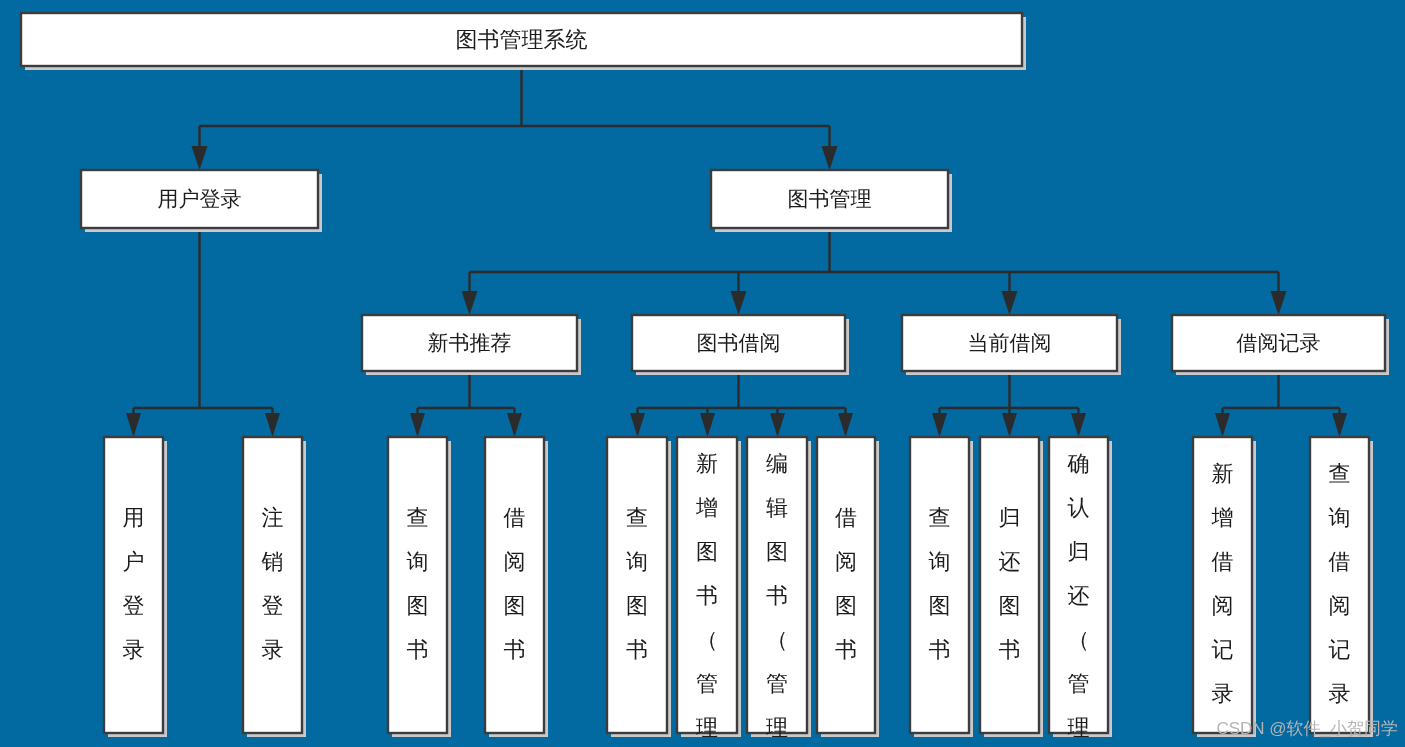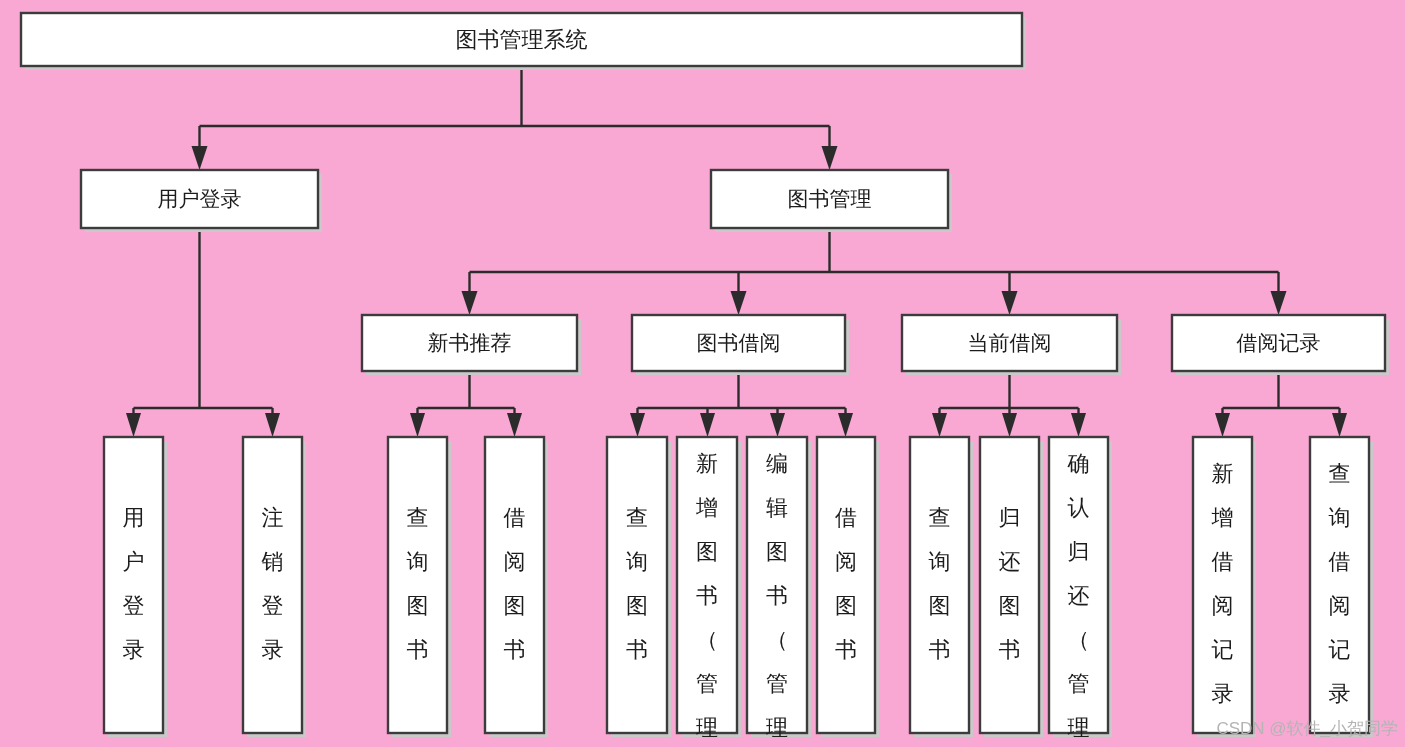--- a/index.html
+++ b/index.html
@@ -7,21 +7,21 @@
     padding: 0;
     background: #ffffff;
   }
   body {
     font-family: "Liberation Sans", "DejaVu Sans", sans-serif;
   }
   #diagram-root {
     position: relative;
     width: 1405px;
     height: 747px;
-    background: #f9a8d4;
+    background: #0369a1;
     overflow: hidden;
   }
   svg#tree-svg {
     position: absolute;
     left: 0;
     top: 0;
     width: 1405px;
     height: 747px;
     display: block;
   }

